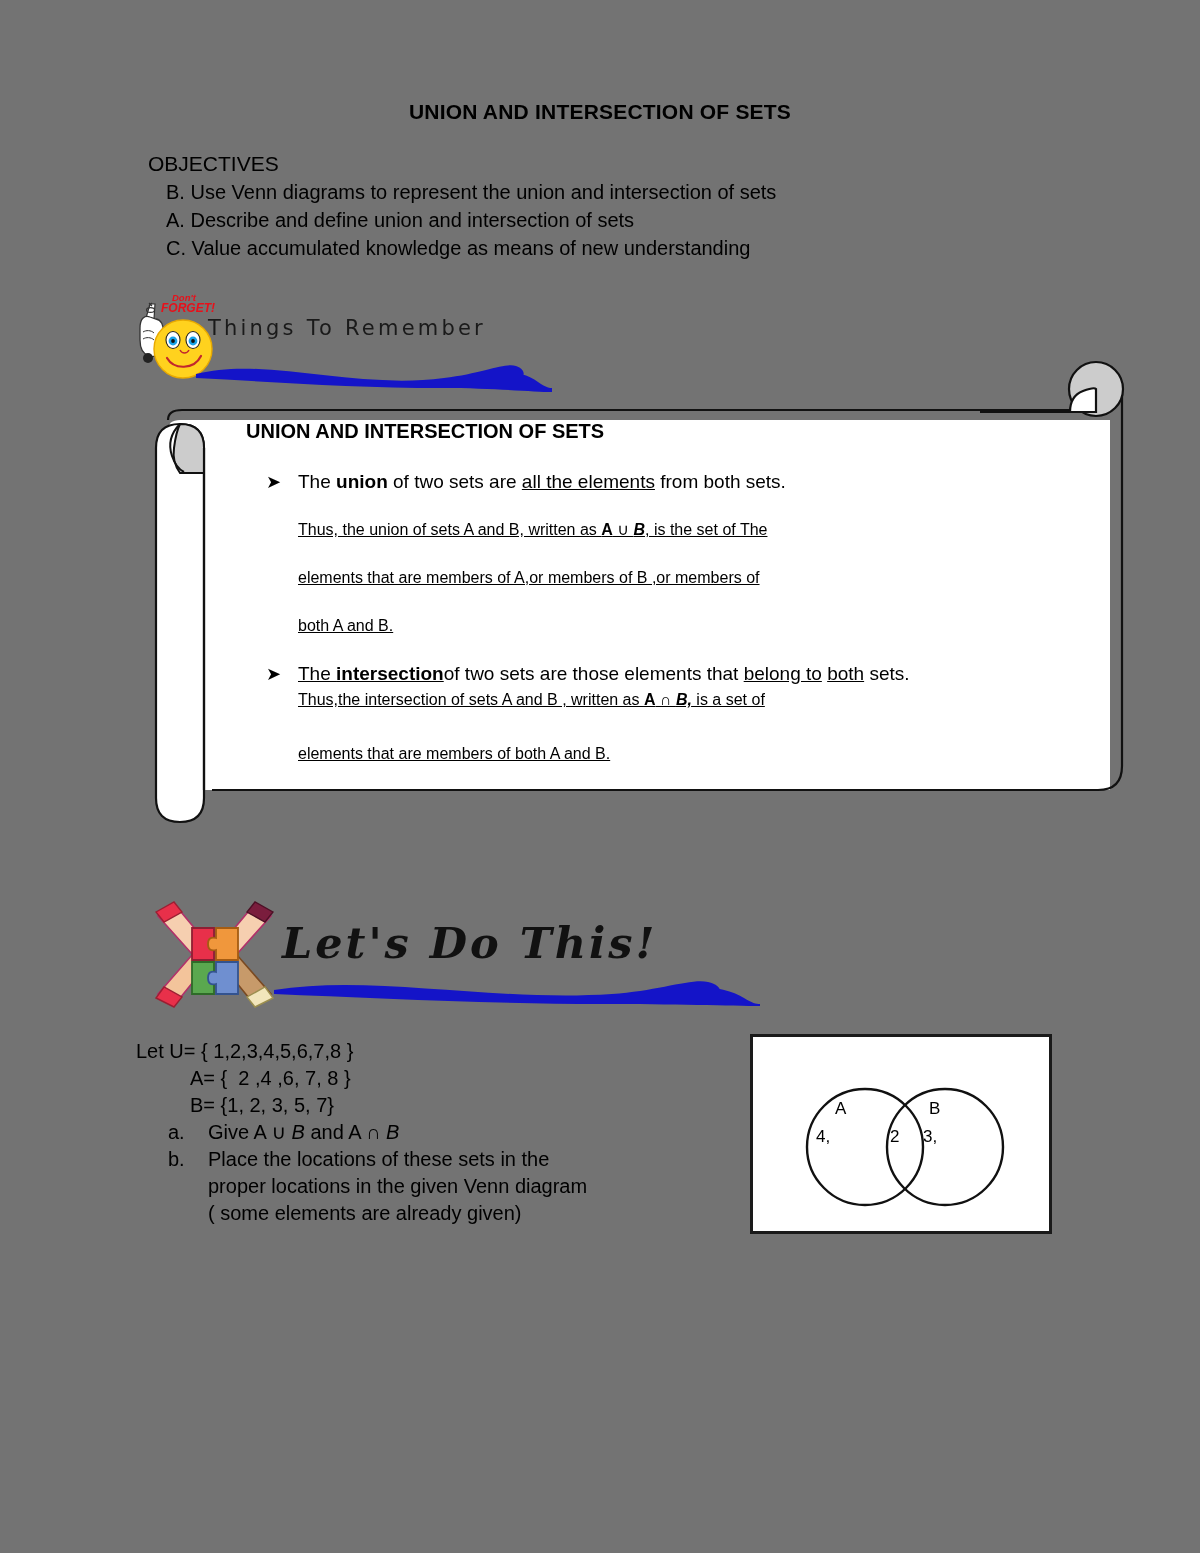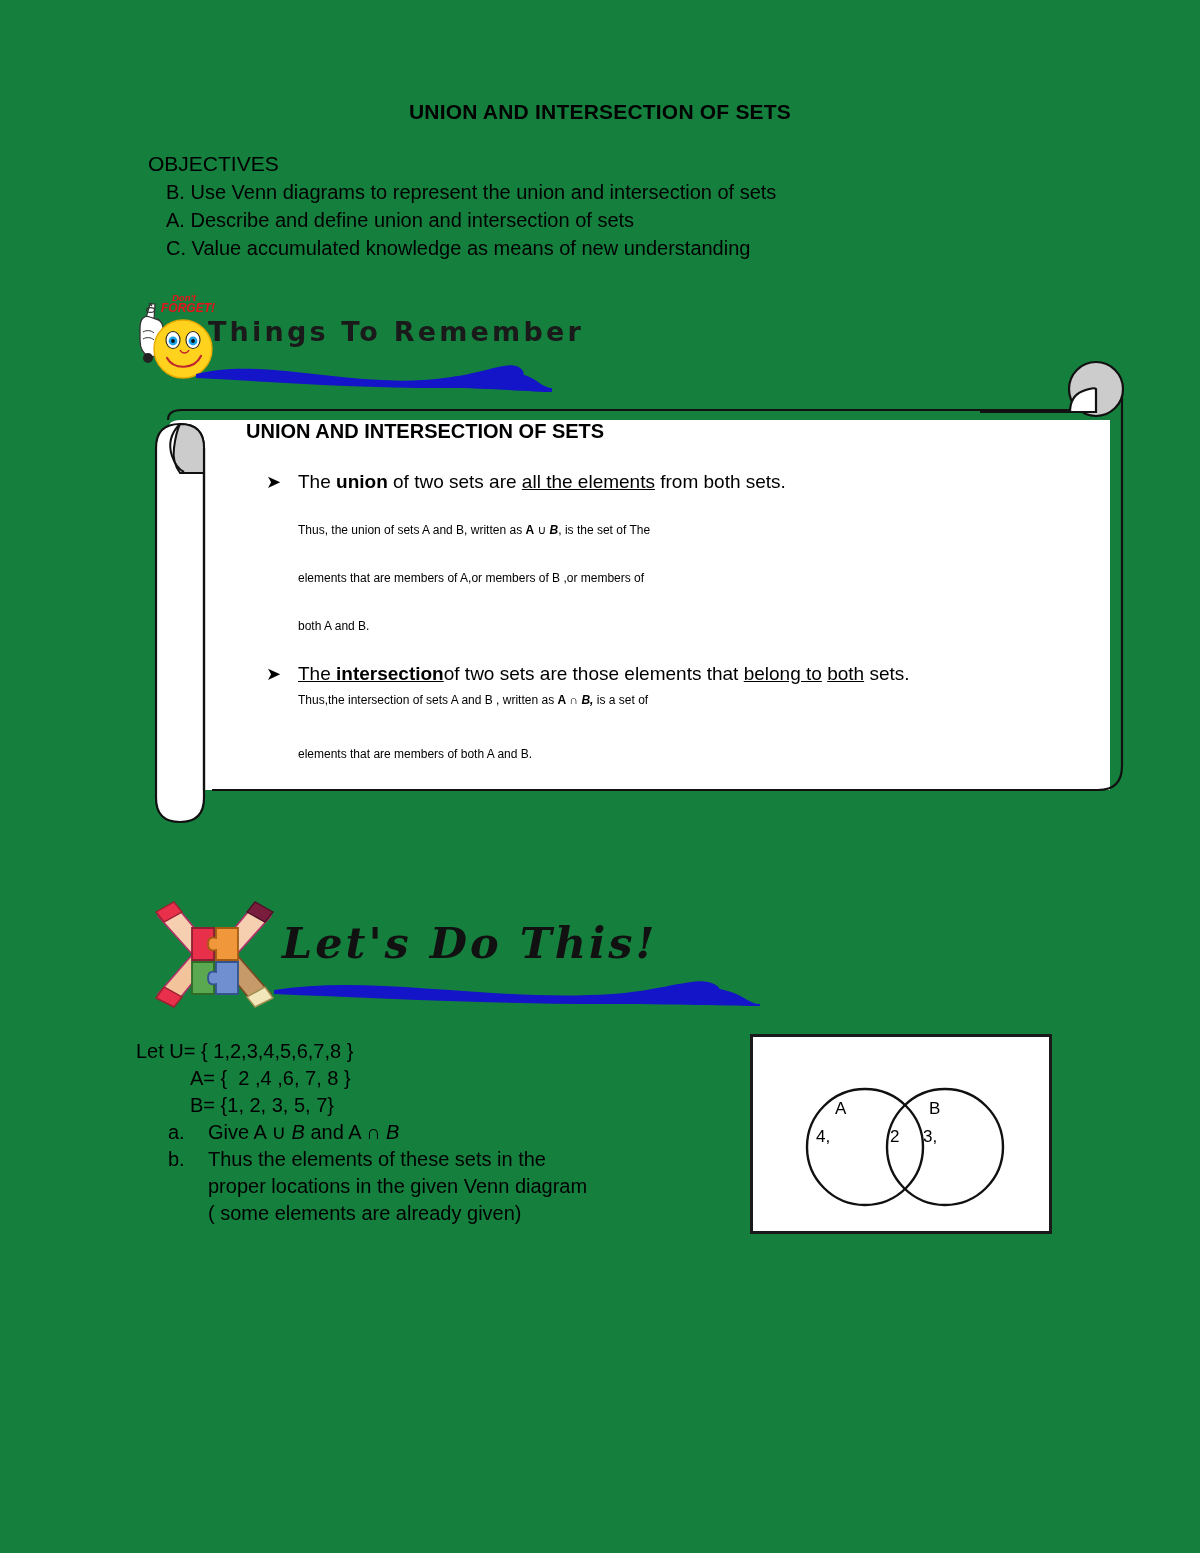--- a/index.html
+++ b/index.html
@@ -8,21 +8,21 @@
     background: #ffffff;
   }
   body {
     font-family: "Liberation Sans", sans-serif;
     color: #000000;
   }
   #page {
     position: relative;
     width: 1200px;
     height: 1553px;
-    background: #15803d;
+    background: #737373;
     overflow: hidden;
   }
 
   
   .doc-title {
     position: absolute;
     left: 0;
     top: 100px;
     width: 1200px;
     text-align: center;
@@ -62,22 +62,22 @@
     left: 0;
     top: 0;
     width: 92px;
     height: 95px;
   }
   .ttr-text {
     position: absolute;
     left: 76px;
     top: 28px;
     font-family: "DejaVu Sans", sans-serif;
-    font-size: 27px;
-    font-weight: bold;
+    font-size: 21px;
+    font-weight: normal;
     letter-spacing: 3.2px;
     color: #1a1a1a;
     white-space: nowrap;
   }
   .swoosh {
     position: absolute;
     left: 62px;
     top: 58px;
     width: 360px;
     height: 46px;
@@ -148,23 +148,24 @@
     line-height: 26px;
   }
   .bullet-glyph {
     position: absolute;
     left: 28px;
     top: 0;
     font-family: "DejaVu Sans", sans-serif;
     font-size: 18px;
   }
   .scroll-line {
-    font-size: 12px;
+    font-size: 16px;
     line-height: 26px;
     padding-left: 60px;
+    text-decoration: underline;
   }
   .gap-lg { height: 22px; }
   .gap-md { height: 14px; }
   .gap-sm { height: 6px; }
   .u { text-decoration: underline; }
   .b { font-weight: bold; }
   .bi { font-weight: bold; font-style: italic; }
   .ital { font-style: italic; }
 
   
@@ -350,21 +351,21 @@
   <div class="exercise">
     <div class="ex-line">Let U= { 1,2,3,4,5,6,7,8 }</div>
     <div class="ex-line ex-indent-1">A= {  2 ,4 ,6, 7, 8 }</div>
     <div class="ex-line ex-indent-1">B= {1, 2, 3, 5, 7}</div>
 
     <div class="ex-item">
       <span class="marker">a.</span><span>Give A </span><span>∪</span><span class="ital"> B</span><span>  and A </span><span>∩</span><span class="ital"> B</span>
     </div>
 
     <div class="ex-item">
-      <span class="marker">b.</span><span>Thus the elements of these sets in the</span>
+      <span class="marker">b.</span><span>Place the locations of these sets in the</span>
     </div>
     <div class="ex-cont">proper locations in the given Venn diagram</div>
     <div class="ex-cont">( some  elements are already given)</div>
   </div>
 
   <div class="venn-box">
     <svg class="venn-svg" width="296" height="194" viewBox="0 0 296 194">
       <circle cx="112" cy="110" r="58" fill="none" stroke="#111" stroke-width="2.4"></circle>
       <circle cx="192" cy="110" r="58" fill="none" stroke="#111" stroke-width="2.4"></circle>
     </svg>

